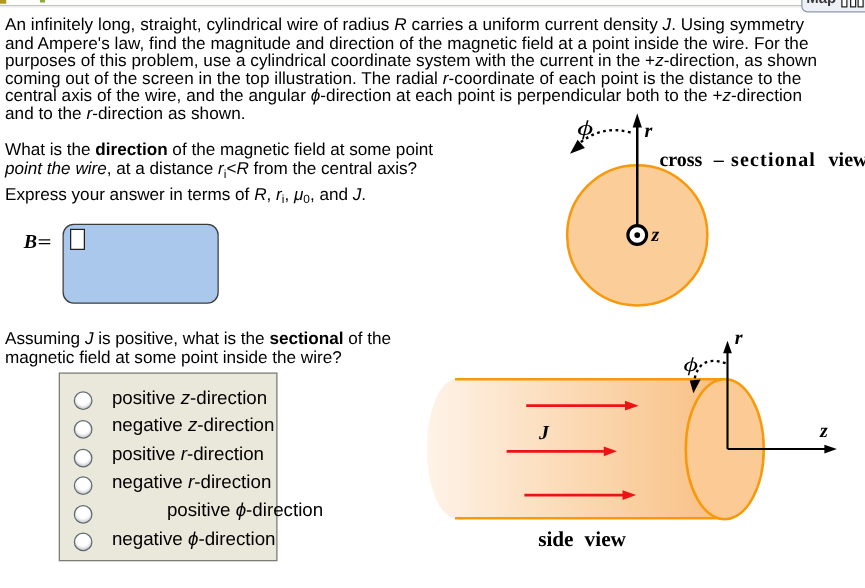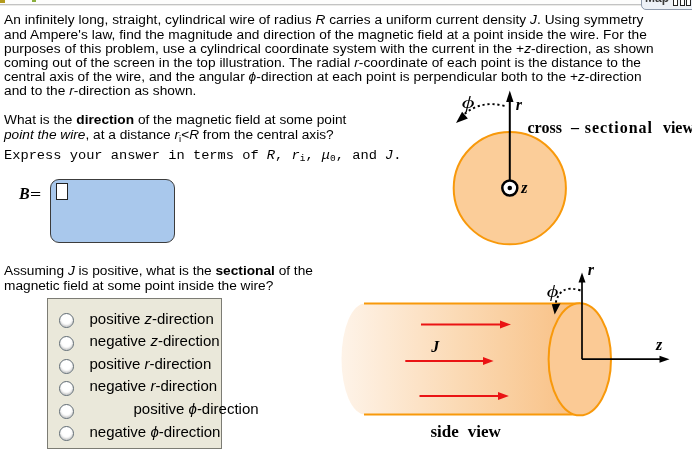--- a/index.html
+++ b/index.html
@@ -34,21 +34,21 @@
 purposes of this problem, use a cylindrical coordinate system with the current in the +<i>z</i>-direction, as shown<br>
 coming out of the screen in the top illustration. The radial <i>r</i>-coordinate of each point is the distance to the<br>
 central axis of the wire, and the angular <i>ϕ</i>-direction at each point is perpendicular both to the +<i>z</i>-direction<br>
 and to the <i>r</i>-direction as shown.</span>
 </div>
 
 <div class="abs txt" style="left:4px;top:112.2px;line-height:15.3px;">
 What is the <b>direction</b> of the magnetic field at some point<br>
 <i>point the wire</i>, at a distance <i>r</i><sub>i</sub>&lt;<i>R</i> from the central axis?
 </div>
-<div class="abs txt" style="left:4px;top:148.6px;font-family:Liberation Mono, monospace;">
+<div class="abs txt" style="left:4px;top:148.6px;">
 Express your answer in terms of <i>R</i>, <i>r</i><sub>i</sub>, <i>μ</i><sub>0</sub>, and <i>J</i>.
 </div>
 
 <div class="abs" style="left:19px;top:185px;font:bold italic 16px 'Liberation Serif',serif;">B</div>
 <div class="abs" style="left:30.2px;top:186px;font:bold 15px 'Liberation Serif',serif;transform:scaleX(1.32);transform-origin:0 0;">=</div>
 <div class="abs" style="left:50px;top:179px;width:123px;height:62px;background:#a9c8ec;border:1px solid #3c3c3c;border-radius:9px;"></div>
 <div class="abs" style="left:56px;top:183px;width:10px;height:15px;background:#fff;border:1px solid #222;"></div>
 
 <div class="abs txt" style="left:4px;top:262.7px;line-height:15.3px;">
 Assuming <i>J</i> is positive, what is the <b>sectional</b> of the<br>

